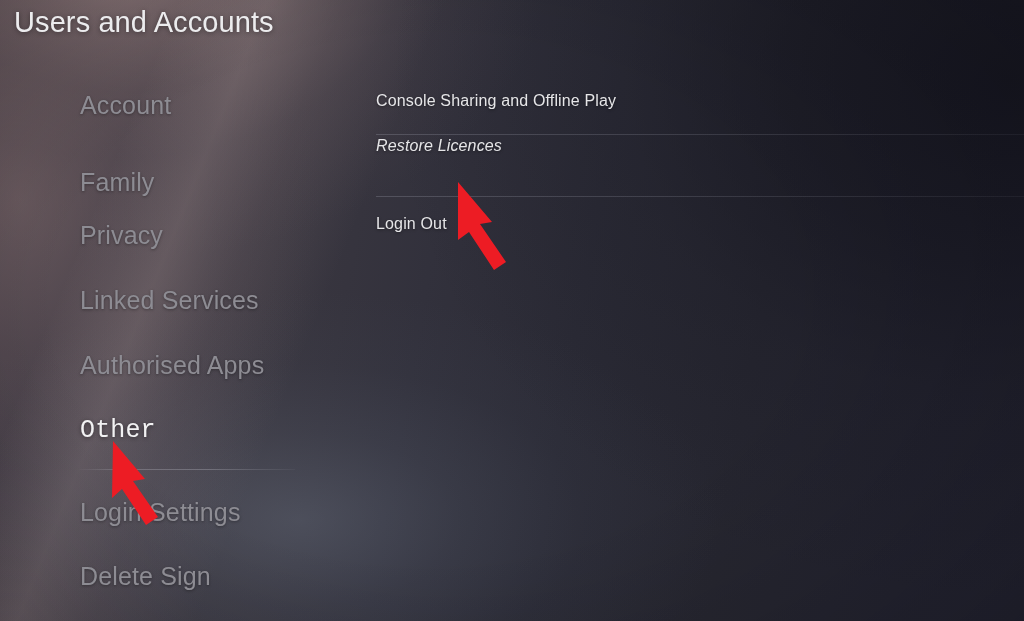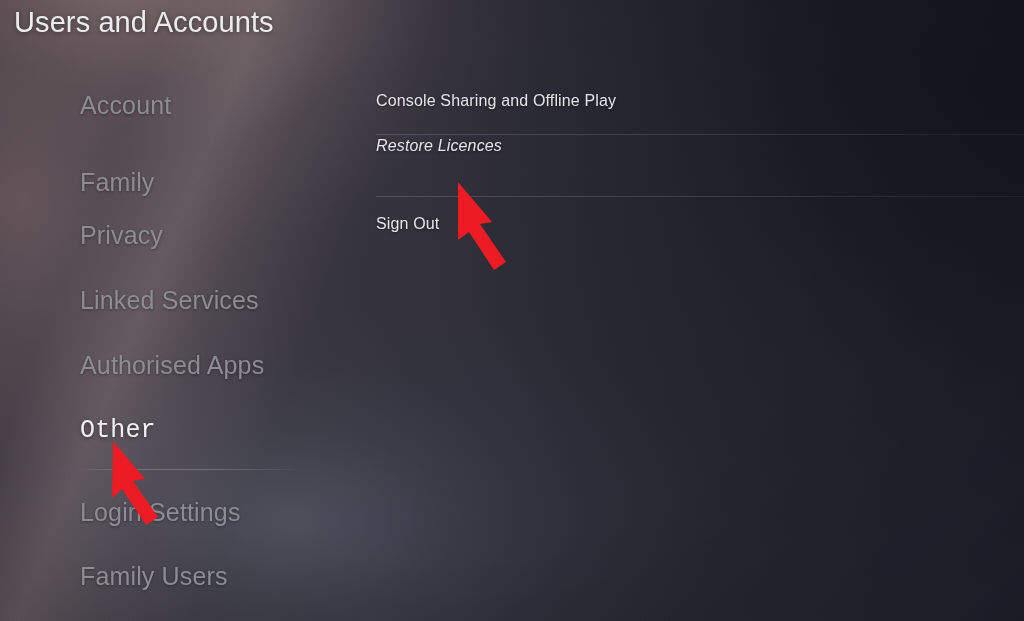--- a/index.html
+++ b/index.html
@@ -183,30 +183,30 @@
 
     <div class="sidebar">
       <div id="sidebar-slot">
           <div class="nav-item" style="top: 15px;">Account</div>
           <div class="nav-item" style="top: 92px;">Family</div>
           <div class="nav-item" style="top: 145px; text-align: center;">Privacy</div>
           <div class="nav-item" style="top: 210px; text-align: right;">Linked Services</div>
           <div class="nav-item" style="top: 275px;">Authorised Apps</div>
           <div class="nav-item selected" style="top: 340px; font-family: Liberation Mono, monospace;">Other</div>
           <div class="nav-item" style="top: 422px;">Login Settings</div>
-          <div class="nav-item" style="top: 486px;">Family Users</div>
+          <div class="nav-item" style="top: 486px;">Delete Sign</div>
           <div class="nav-divider" style="top: 391px;"></div>
         </div>
     </div>
 
     <div class="panel">
       <div id="panel-slot">
           <div class="panel-item" style="top: 93px;">Console Sharing and Offline Play</div>
           <div class="panel-item" style="top: 138px; font-style: italic;">Restore Licences</div>
-          <div class="panel-item" style="top: 216px;">Sign Out</div>
+          <div class="panel-item" style="top: 216px;">Login Out</div>
           <div class="panel-divider" style="top: 134px;"></div>
           <div class="panel-divider" style="top: 196px;"></div>
         </div>
     </div>
 
     <div id="arrows-slot">
         <div class="annotation-arrow" style="left: 444px; top: 172px; width: 90px; height: 100px;"><svg width="90" height="100" viewBox="0 0 90 100">
             <polygon points="14,10 48,50 36,52 62,90 50,98 25,60 14,68" fill="#ed1c24"></polygon>
           </svg></div>
         <div class="annotation-arrow" style="left: 100px; top: 432px; width: 86px; height: 94px;"><svg width="86" height="94" viewBox="0 0 86 94">

